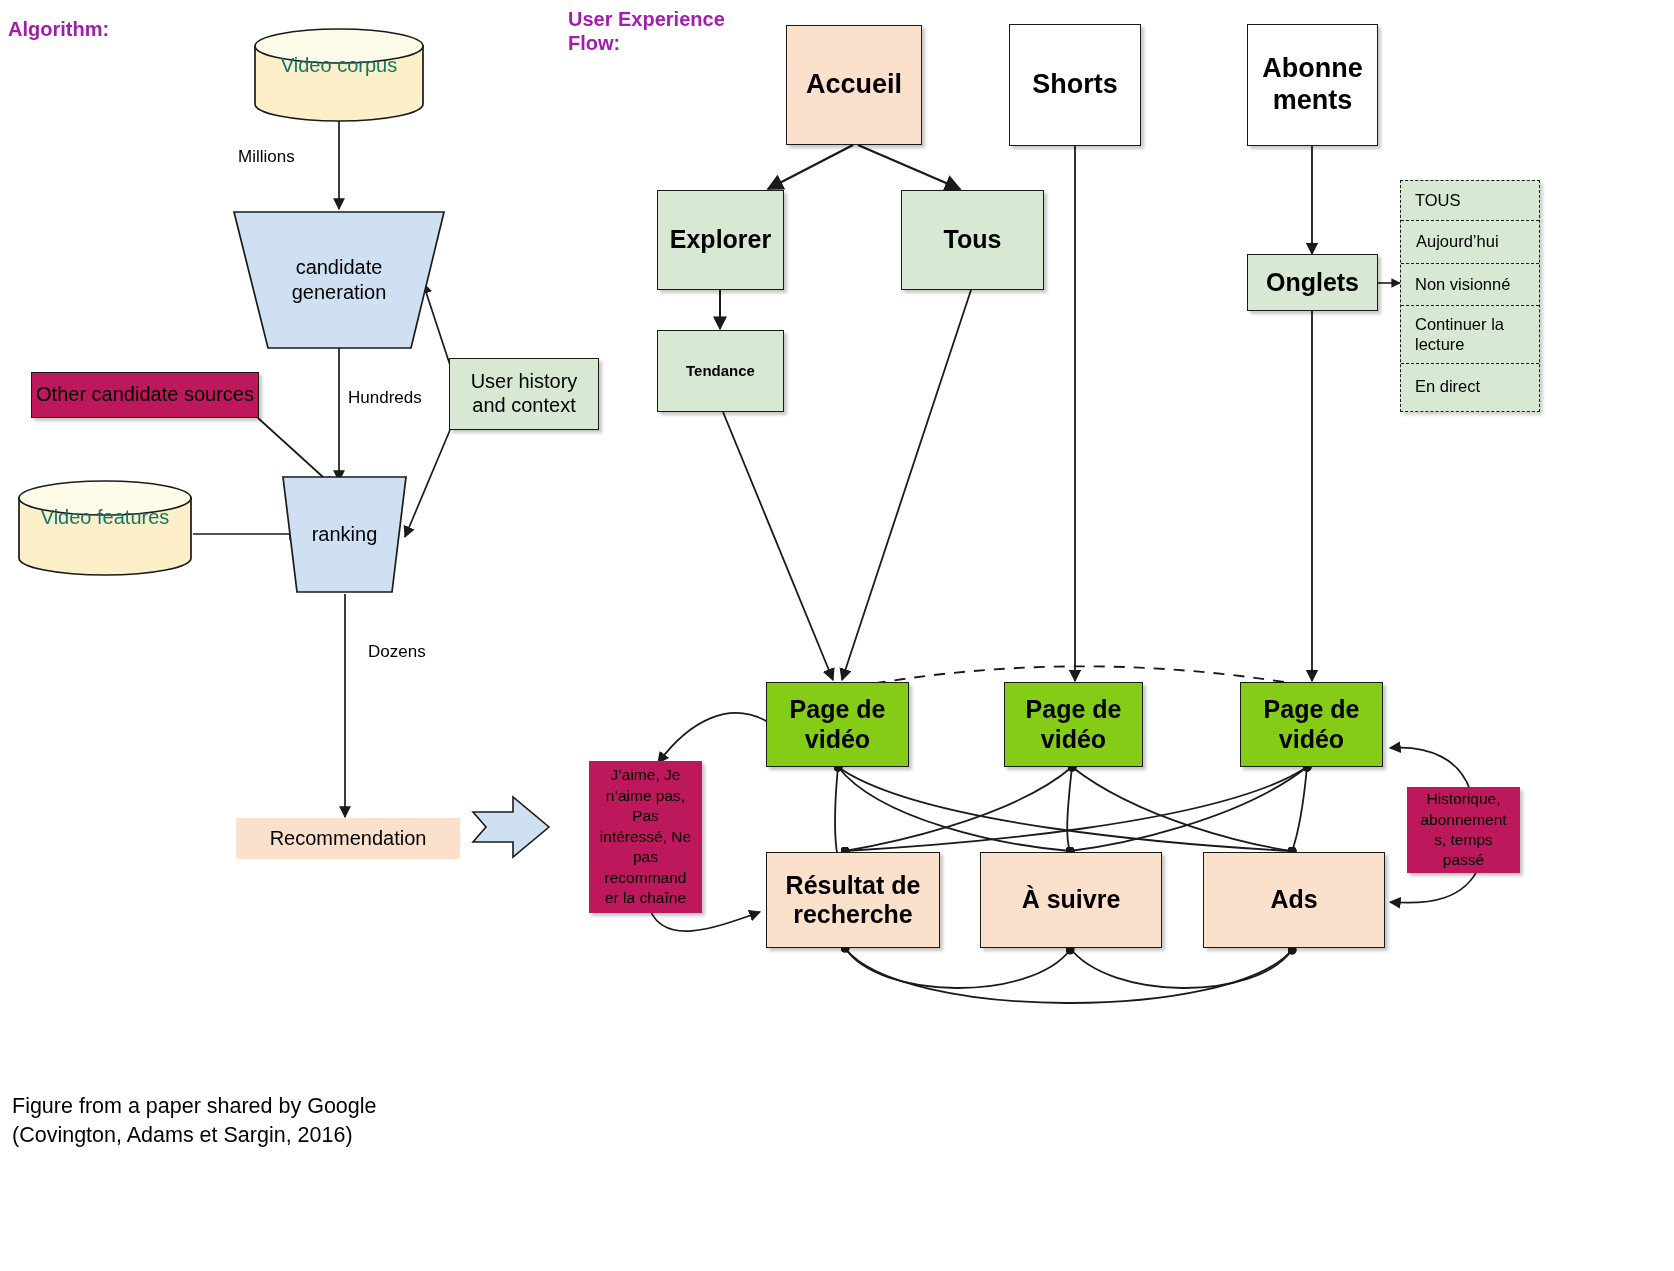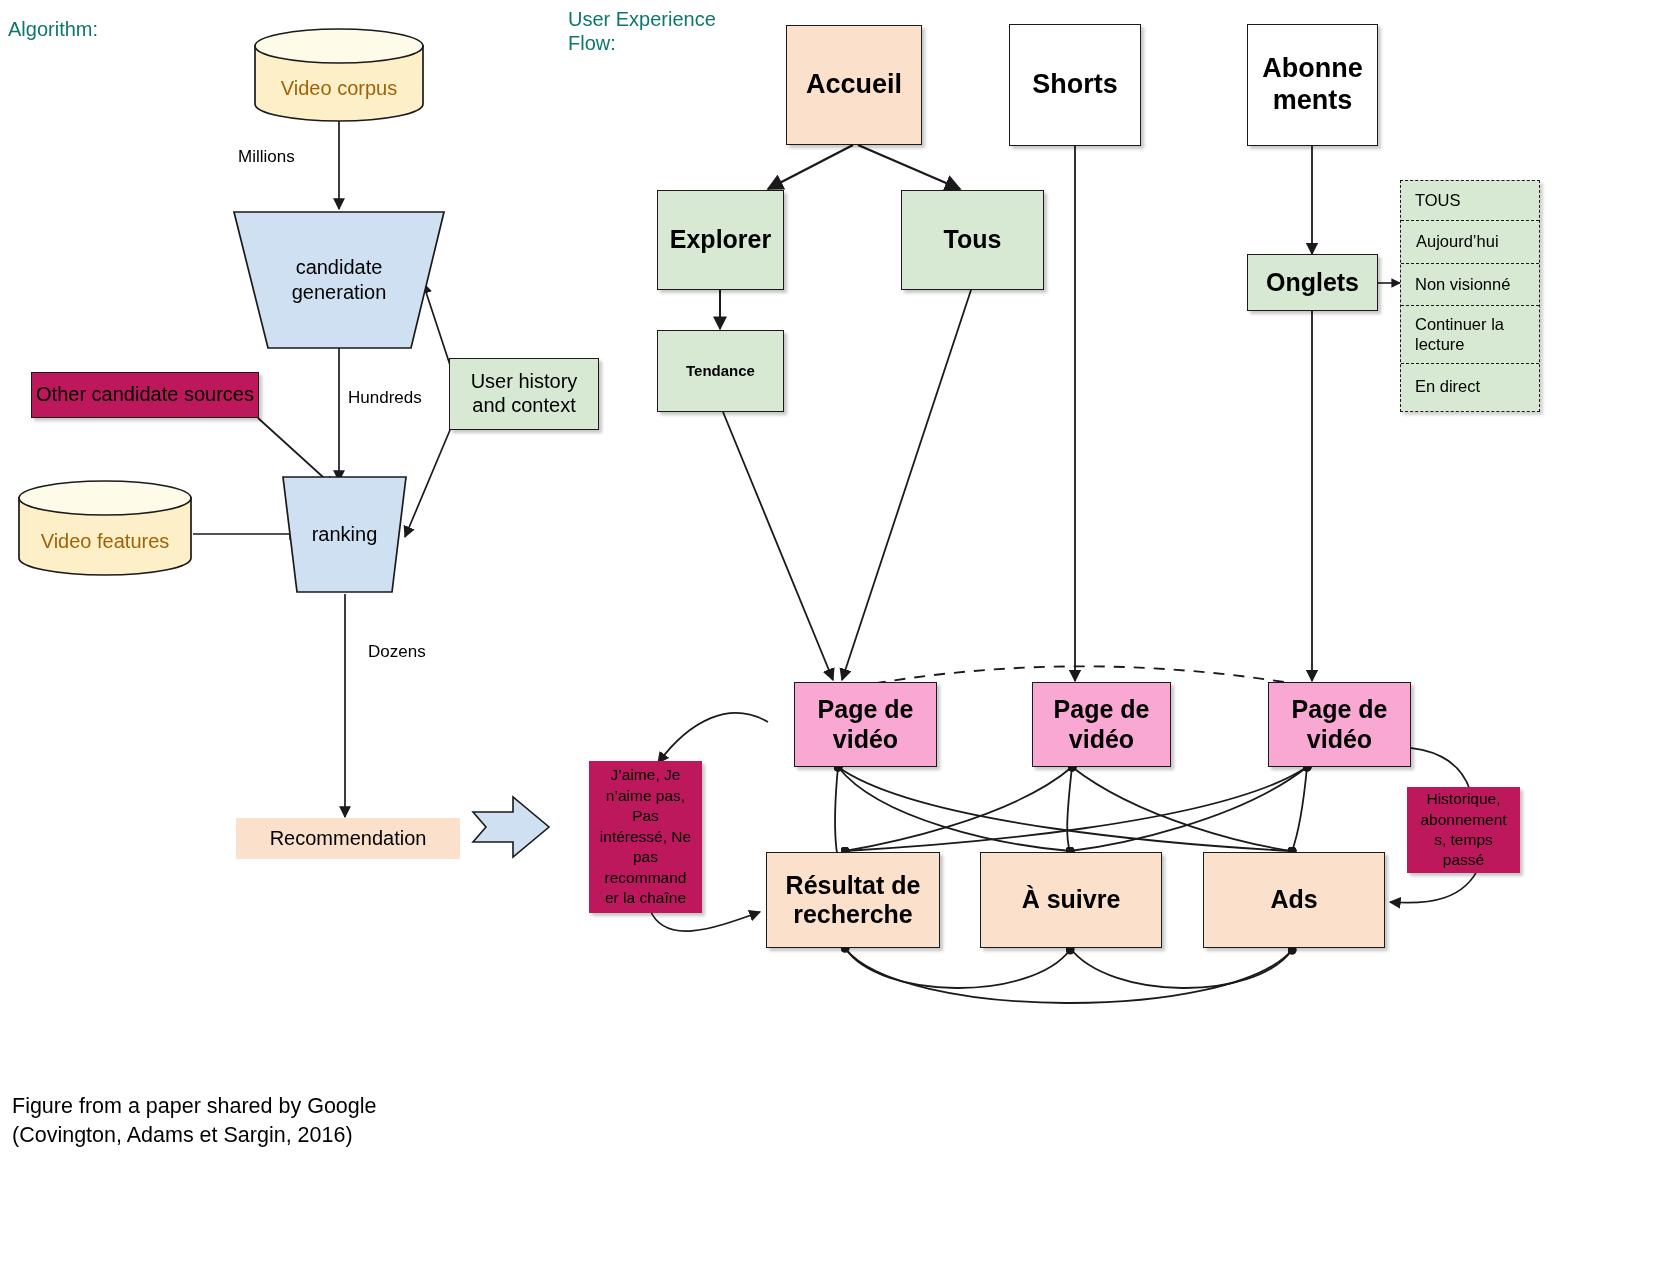--- a/index.html
+++ b/index.html
@@ -31,43 +31,43 @@
     color: #000000;
     line-height: 1.18;
     z-index: 5;
     box-shadow: 3px 3px 3px rgba(0,0,0,0.22);
   }
   .node .lbl { display: block; padding: 0 4px; }
 
   
   .heading {
     position: absolute;
-    font-weight: normal;
+    font-weight: bold;
     font-size: 20px;
-    color: #0f766e;
+    color: #a21caf;
     line-height: 1.18;
     z-index: 6;
   }
   .caption {
     position: absolute;
     font-size: 21.5px;
     color: #000;
     line-height: 1.35;
     z-index: 6;
   }
 
   
   .cylinder {
     position: absolute;
     z-index: 5;
     display: flex;
-    align-items: center;
+    align-items: flex-start;
     justify-content: center;
     text-align: center;
-    color: #a16207;
+    color: #0f766e;
     font-size: 20px;
   }
   .cylinder .cyl-txt { position: relative; z-index: 3; padding-top: 8px; }
 
   .trapezoid {
     position: absolute;
     z-index: 5;
     display: flex;
     align-items: center;
     justify-content: center;
@@ -88,21 +88,21 @@
     text-align: center;
   }
   .note {
     font-size: 15.5px;
     line-height: 1.32;
     font-weight: normal;
   }
   .fill-peach  { background: #fbe0cb; }
   .fill-green  { background: #d7e8d3; }
   .fill-white  { background: #ffffff; }
-  .fill-yellow { background: #f9a8d4; margin-left: 28px; }
+  .fill-yellow { background: #84cc16; }
   .fill-pink   { background: #be185d; }
 
   
   .tablist {
     position: absolute;
     box-sizing: border-box;
     background: #d7e8d3;
     border: 1.6px dashed #1a1a1a;
     z-index: 5;
     box-shadow: 3px 3px 3px rgba(0,0,0,0.18);

